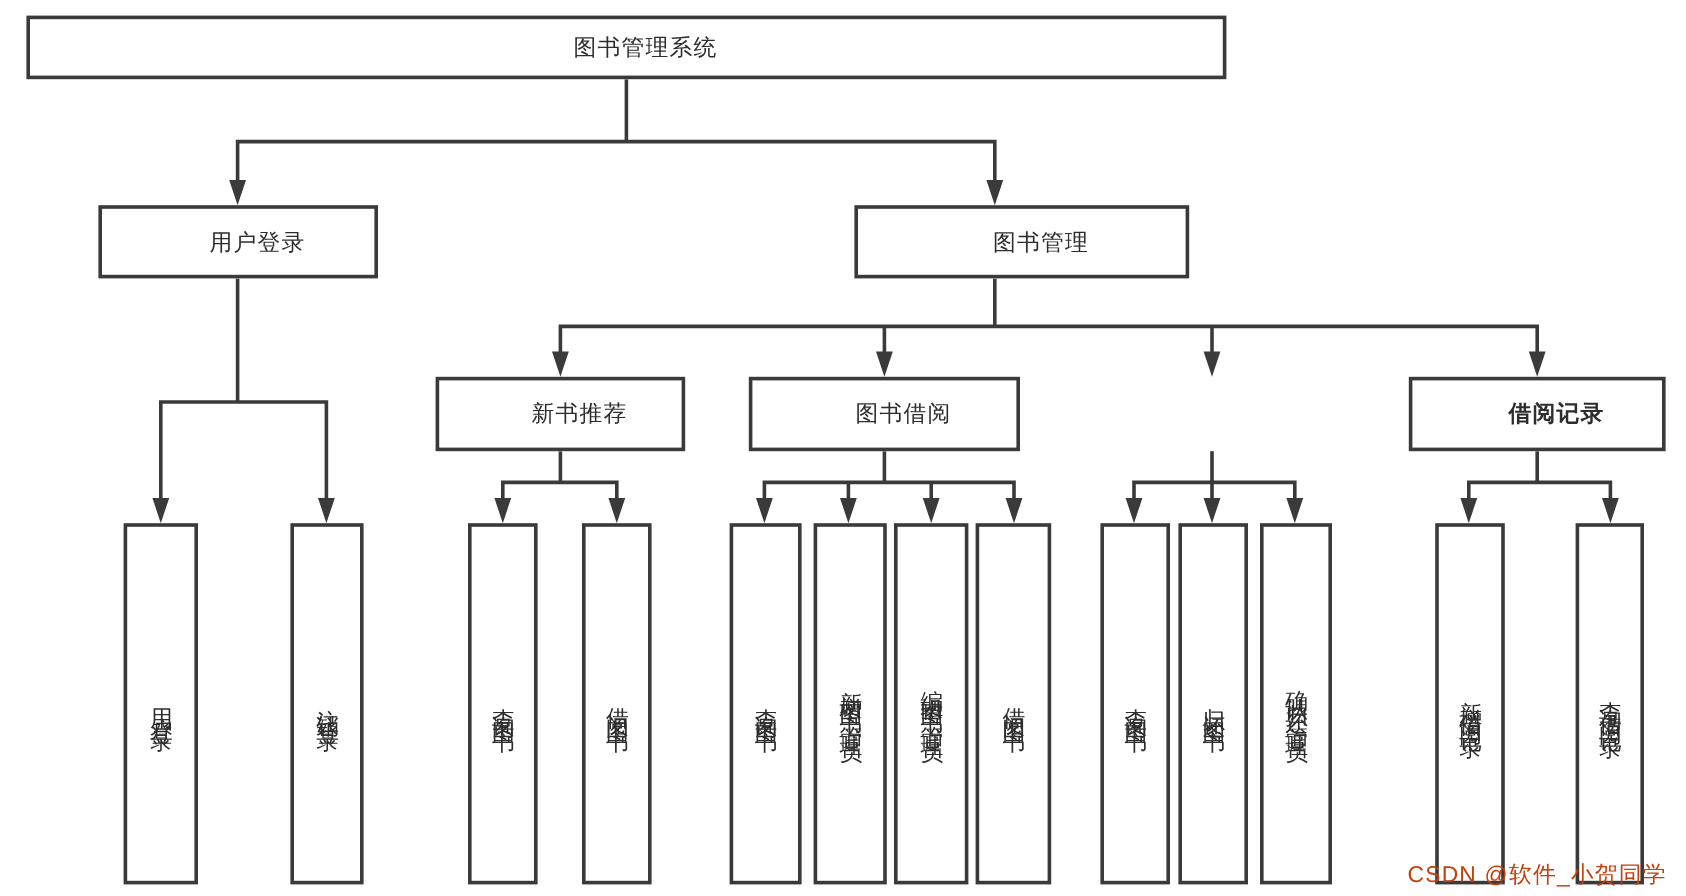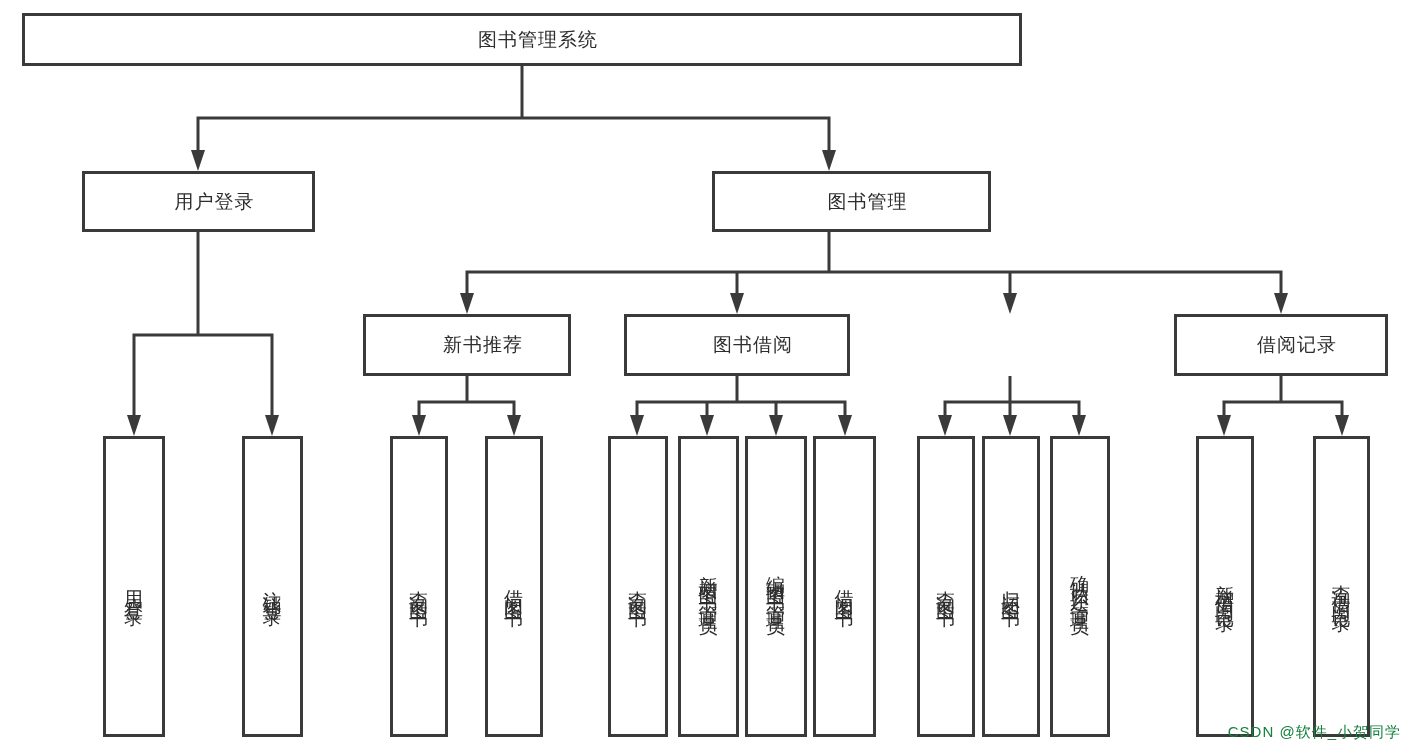--- a/index.html
+++ b/index.html
@@ -12,21 +12,21 @@
     position:absolute; box-sizing:border-box; background:#ffffff;
     border:3px solid #3a3a3a; display:flex; align-items:center; justify-content:center;
     color:#2d2d2d;
   }
   .h-node { font-size:19px; letter-spacing:1px; white-space:nowrap;padding-left:32px; }
   .v-node {
     top:436px; height:301px; writing-mode:vertical-rl; text-orientation:mixed;
     font-size:19px; letter-spacing:6px; line-height:1;
   }
   #watermark {
-    position:absolute; right:4px; bottom:5px; font-size:15px; color:#15803d;
+    position:absolute; right:16px; bottom:5px; font-size:19px; color:#c2410c;
     letter-spacing:1px; white-space:nowrap;
   }
   svg path { stroke:#3a3a3a; stroke-width:3; fill:none; }
   svg polygon { fill:#3a3a3a; stroke:none; }
 </style>
 </head>
 <body>
 
 <div id="stage">
 
@@ -78,21 +78,21 @@
     <polygon points="1335,415 1349,415 1342,436"></polygon>
   </svg>
 
   <div class="node h-node" style="left:22px; top:13px; width:1000px; height:53px;">图书管理系统</div>
 
   <div class="node h-node" style="left:82px; top:171px; width:233px; height:61px;">用户登录</div>
   <div class="node h-node" style="left:712px; top:171px; width:279px; height:61px;">图书管理</div>
 
   <div class="node h-node" style="left:624px; top:314px; width:226px; height:62px;">图书借阅</div>
   <div class="node h-node" style="left:363px; top:314px; width:208px; height:62px;">新书推荐</div>
-  <div class="node h-node" style="left:1174px; top:314px; width:214px; height:62px;">借阅记录</div>
+  <div class="node h-node" style="left:1174px; top:314px; width:214px; height:62px;font-weight:bold;">借阅记录</div>
 
   <div class="node v-node" style="left:103px; width:62px;">用户登录</div>
   <div class="node v-node" style="left:242px; width:61px;">注销登录</div>
 
   <div class="node v-node" style="left:390px; width:58px;">查询图书</div>
   <div class="node v-node" style="left:485px; width:58px;">借阅图书</div>
 
   <div class="node v-node" style="left:608px; width:60px;">查询图书</div>
   <div class="node v-node" style="left:678px; width:61px;">新增图书（管理员）</div>
   <div class="node v-node" style="left:745px; width:62px;">编辑图书（管理员）</div>

